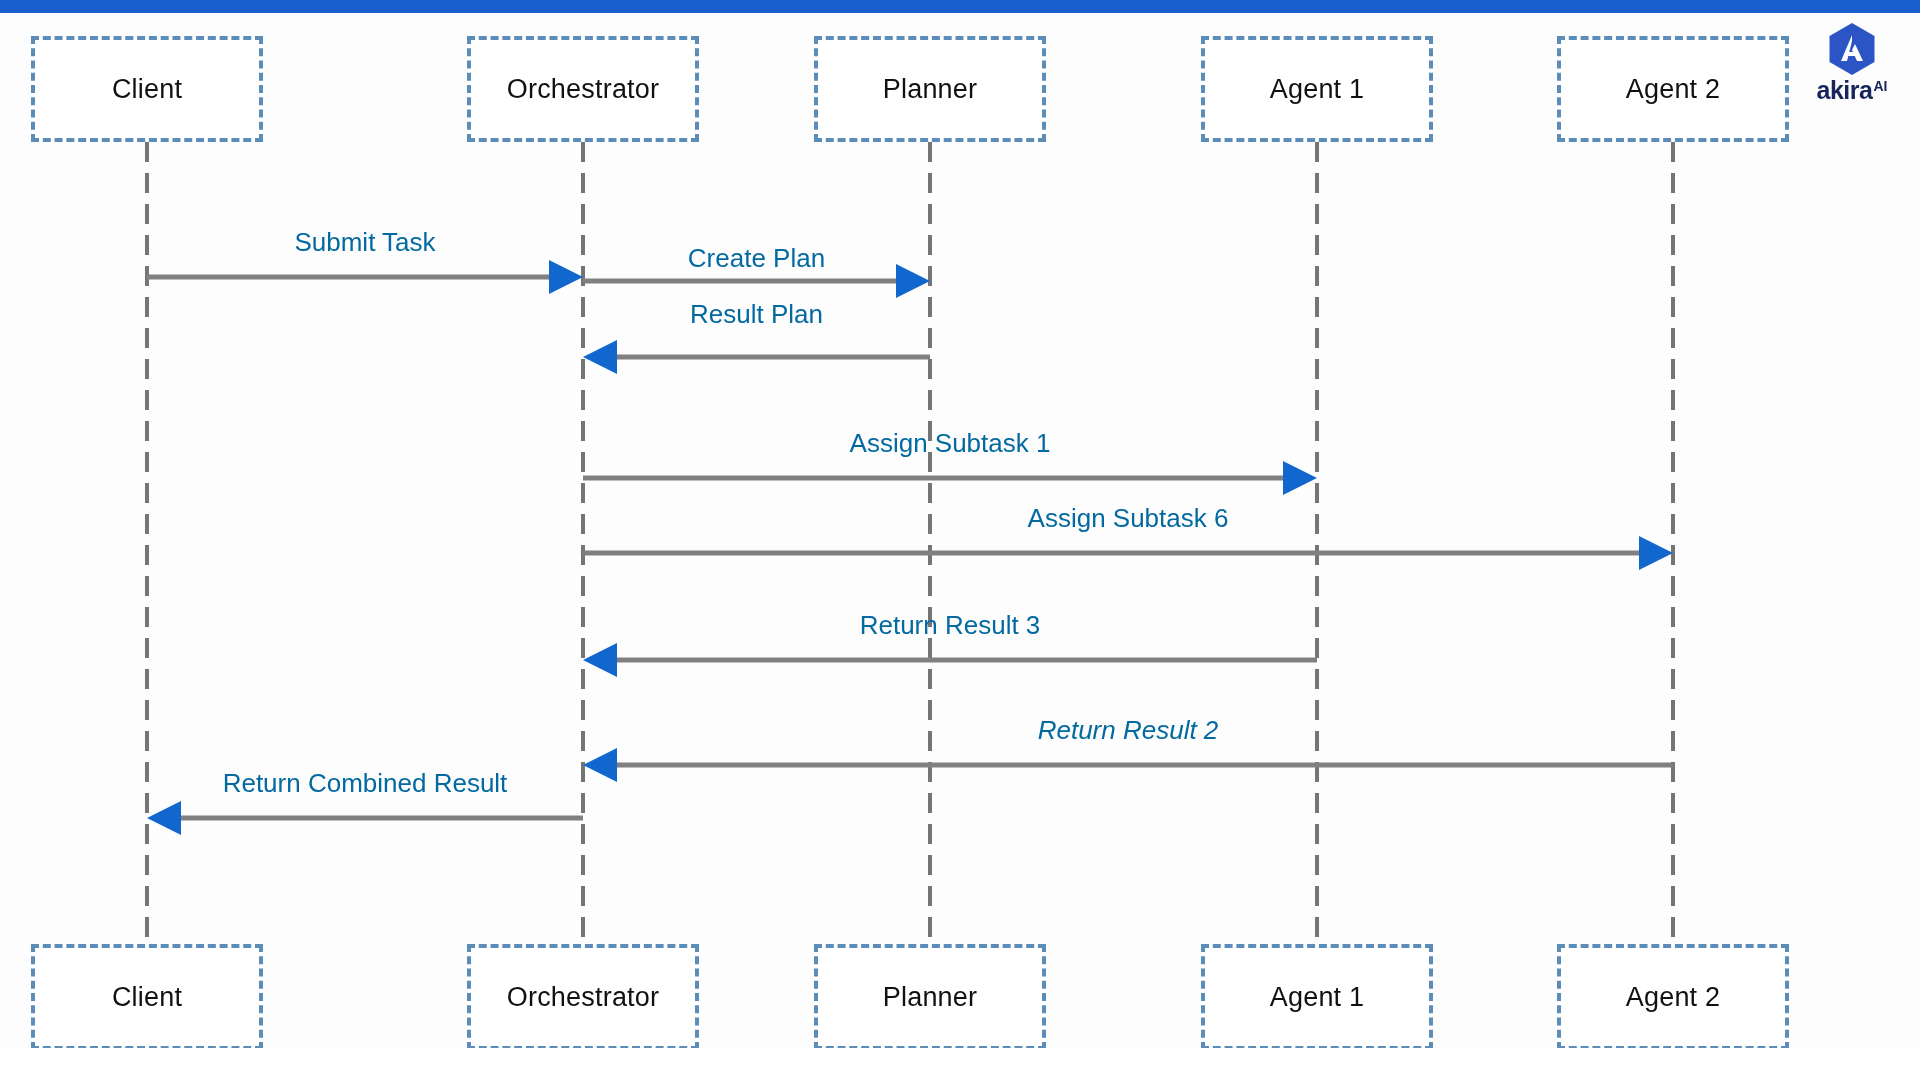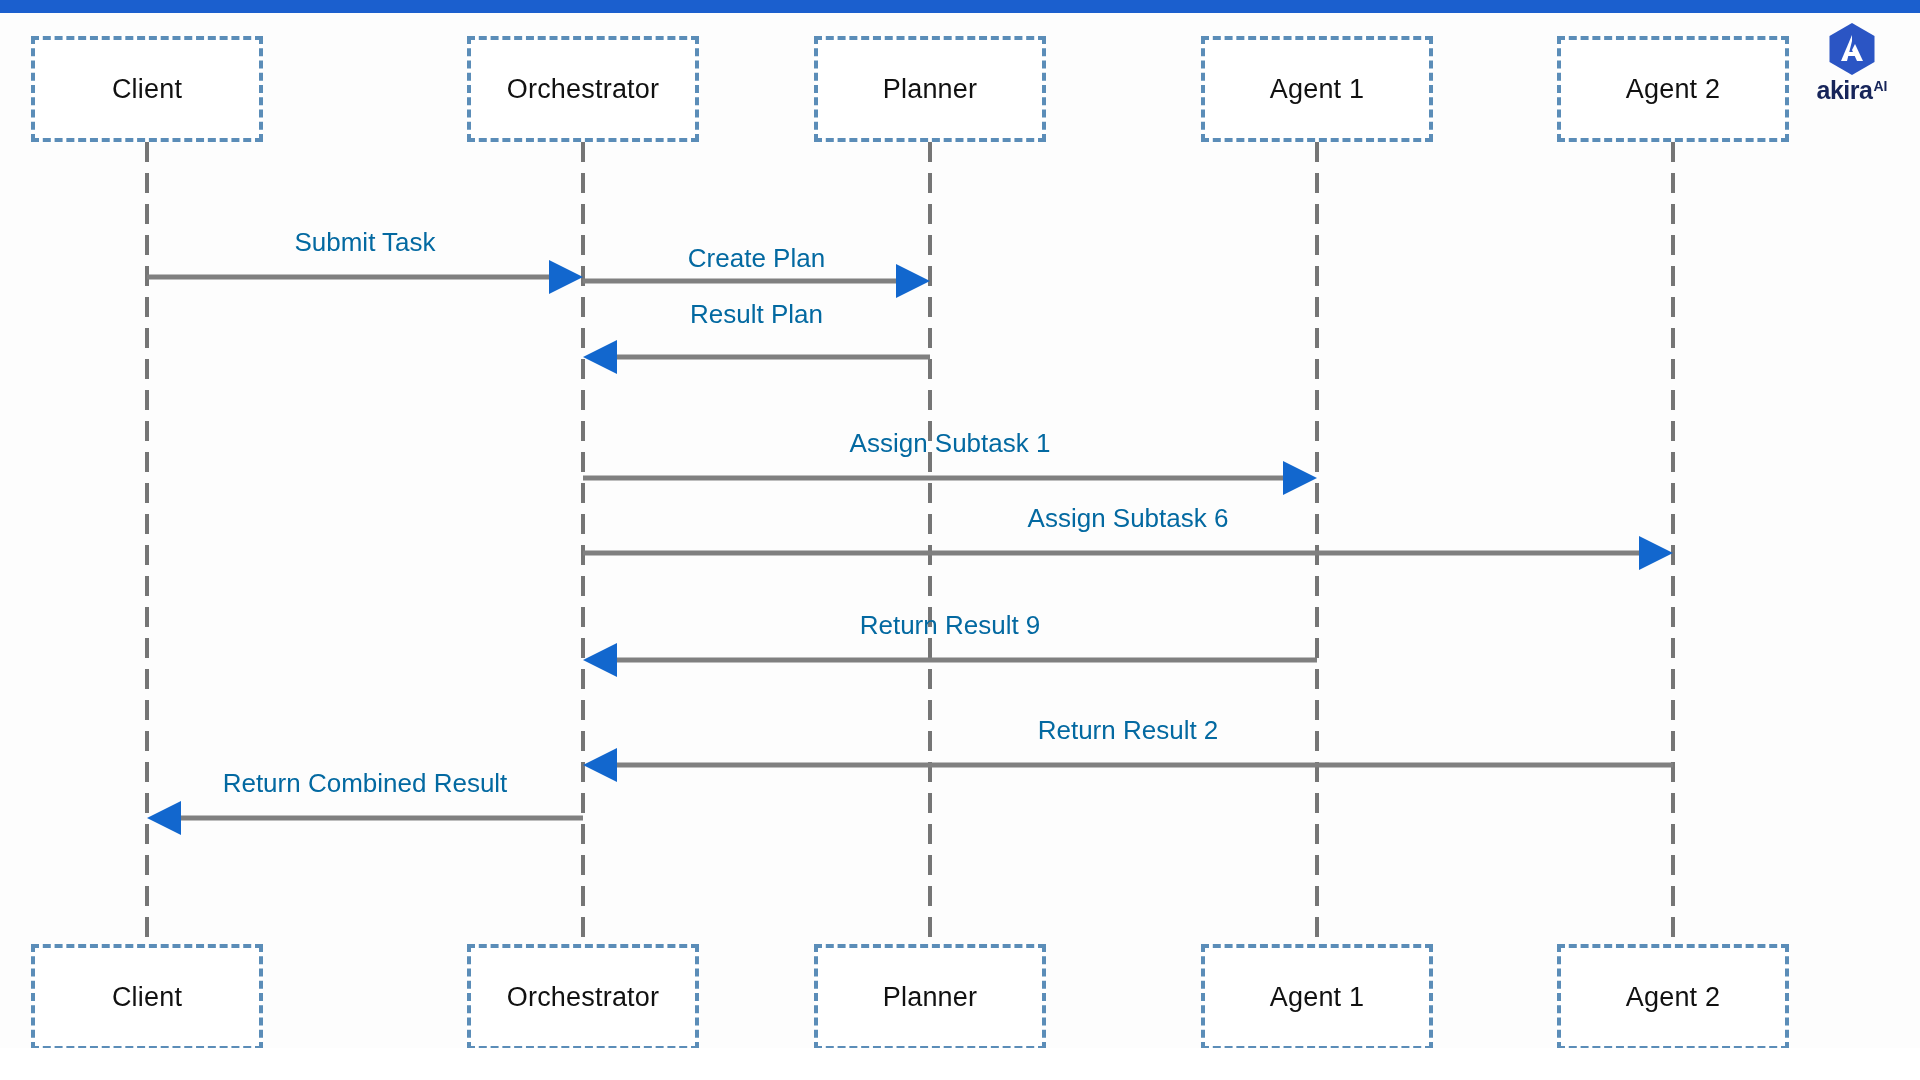--- a/index.html
+++ b/index.html
@@ -194,22 +194,22 @@
       <div class="participant-box" style="left: 1557px; top: 944px; width: 232px; height: 106px;">
         <span class="participant-label">Agent 2</span>
       </div>
     </div>
   <div id="labels-layer">
       <div class="message-label" style="left: 365px; top: 229px;">Submit Task</div>
       <div class="message-label" style="left: 756.5px; top: 245px;">Create Plan</div>
       <div class="message-label" style="left: 756.5px; top: 301px;">Result Plan</div>
       <div class="message-label" style="left: 950px; top: 430px;">Assign Subtask 1</div>
       <div class="message-label" style="left: 1128px; top: 505px;">Assign Subtask 6</div>
-      <div class="message-label" style="left: 950px; top: 612px;">Return Result 9</div>
-      <div class="message-label" style="left: 1128px; top: 717px;">Return Result 2</div>
+      <div class="message-label" style="left: 950px; top: 612px;">Return Result 3</div>
+      <div class="message-label" style="left: 1128px; top: 717px; font-style: italic;">Return Result 2</div>
       <div class="message-label" style="left: 365px; top: 770px;">Return Combined Result</div>
     </div>
 
   <div class="logo">
     <svg class="logo-mark" viewBox="0 0 100 108" xmlns="http://www.w3.org/2000/svg">
       <polygon points="50,2 95,28 95,80 50,106 5,80 5,28" fill="#2B55C4"></polygon>
       <path d="M50 26 L50 38 L40 78 L28 78 Z" fill="#FFFFFF"></path>
       <path d="M56 44 L72 78 L60 78 L50 56 Z" fill="#FFFFFF"></path>
       <rect x="41" y="60" width="20" height="8" fill="#FFFFFF"></rect>
     </svg>

